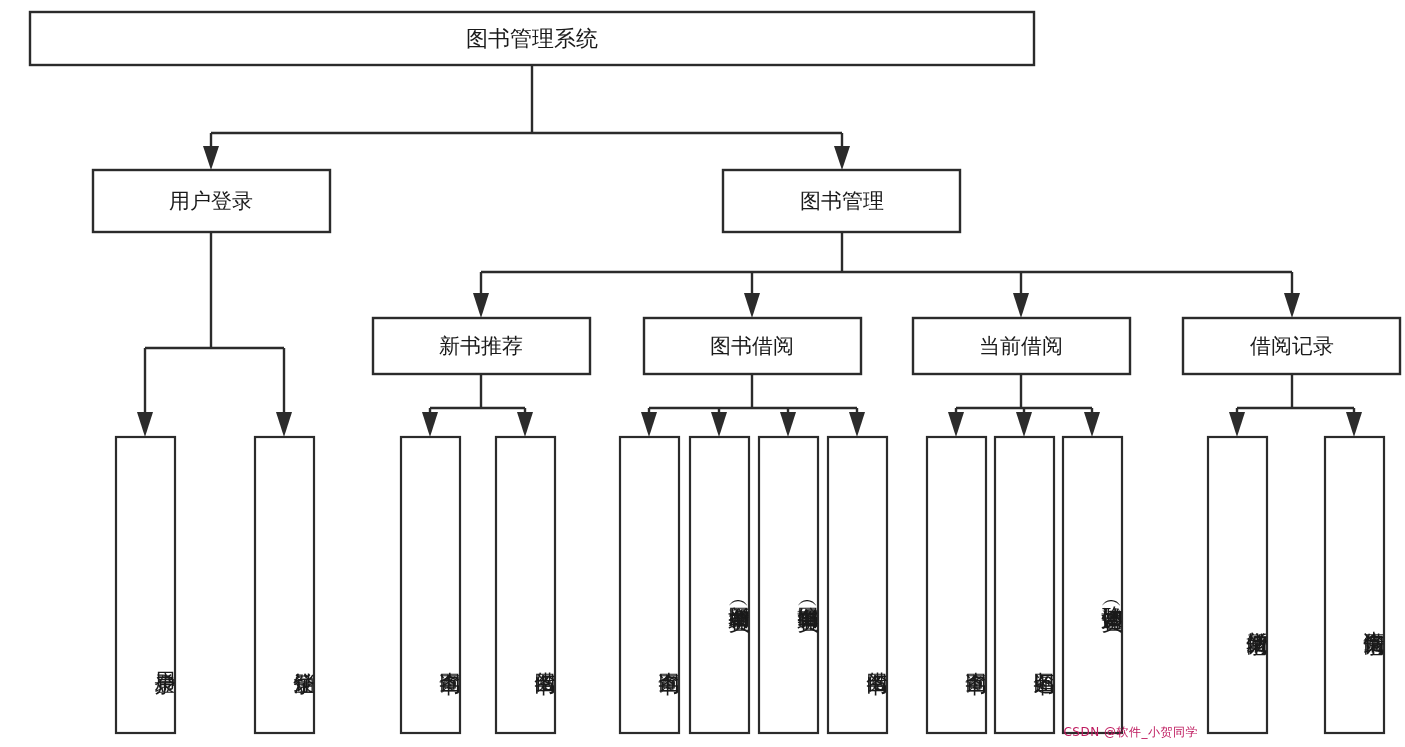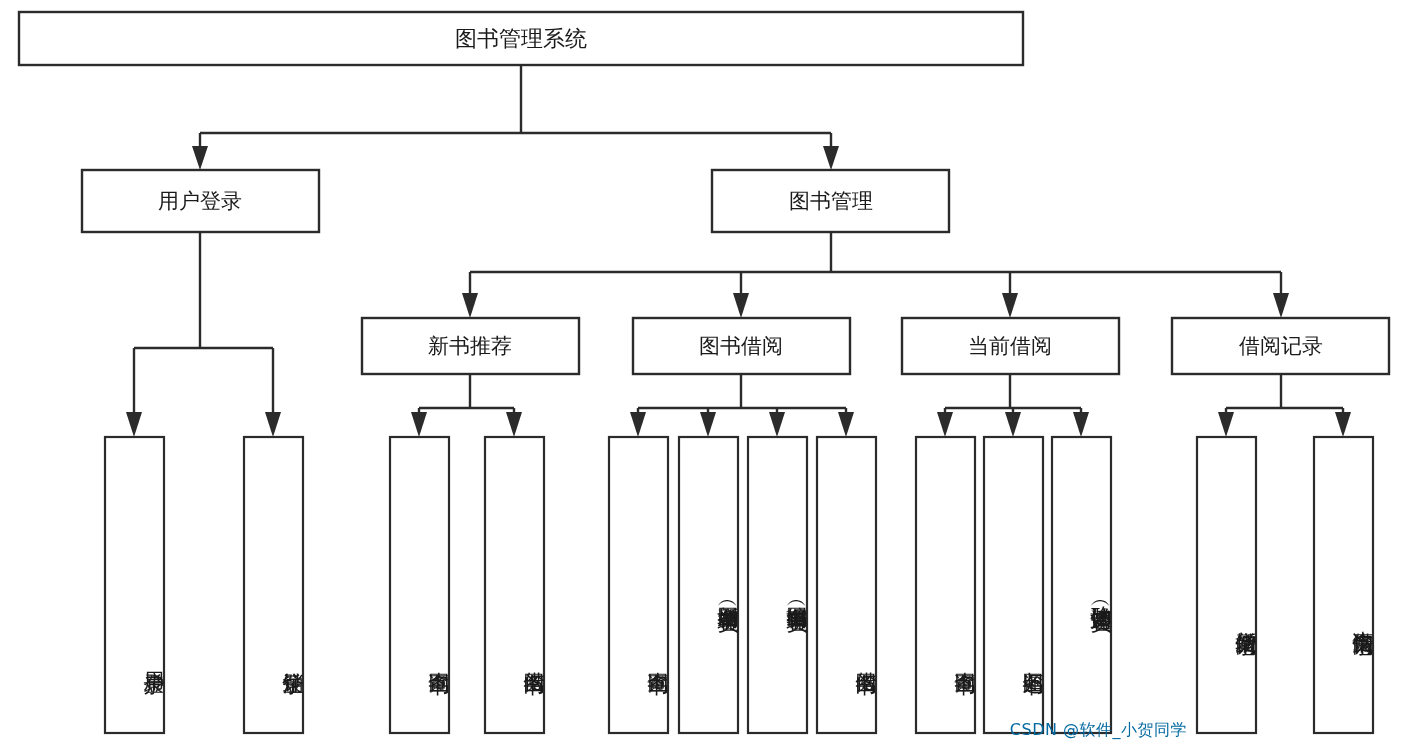--- a/index.html
+++ b/index.html
@@ -9,21 +9,21 @@
   }
   body {
     width: 1405px;
     height: 747px;
     font-family: "DejaVu Sans", "Liberation Sans", sans-serif;
     overflow: hidden;
     position: relative;
   }
   #diagram-root {
     position: absolute;
-    left: 1px;
+    left: 12px;
     top: 0;
     width: 1196px;
     height: 747px;
   }
   svg.flow {
     display: block;
     width: 1405px;
     height: 747px;
   }
   .node-rect {
@@ -67,22 +67,22 @@
     align-items: flex-start;
     justify-content: center;
     white-space: nowrap;
     pointer-events: none;
   }
   .watermark {
     position: absolute;
     right: 10px;
     bottom: 6px;
     font-family: "DejaVu Sans", "Liberation Sans", sans-serif;
-    font-size: 16px;
-    color: #0369a1;
+    font-size: 12px;
+    color: #be185d;
     letter-spacing: 0.5px;
     white-space: nowrap;
   }
 </style>
 </head>
 <body>
 
 <div id="diagram-root">
 
   <svg class="flow" viewBox="0 0 1405 747" xmlns="http://www.w3.org/2000/svg">

